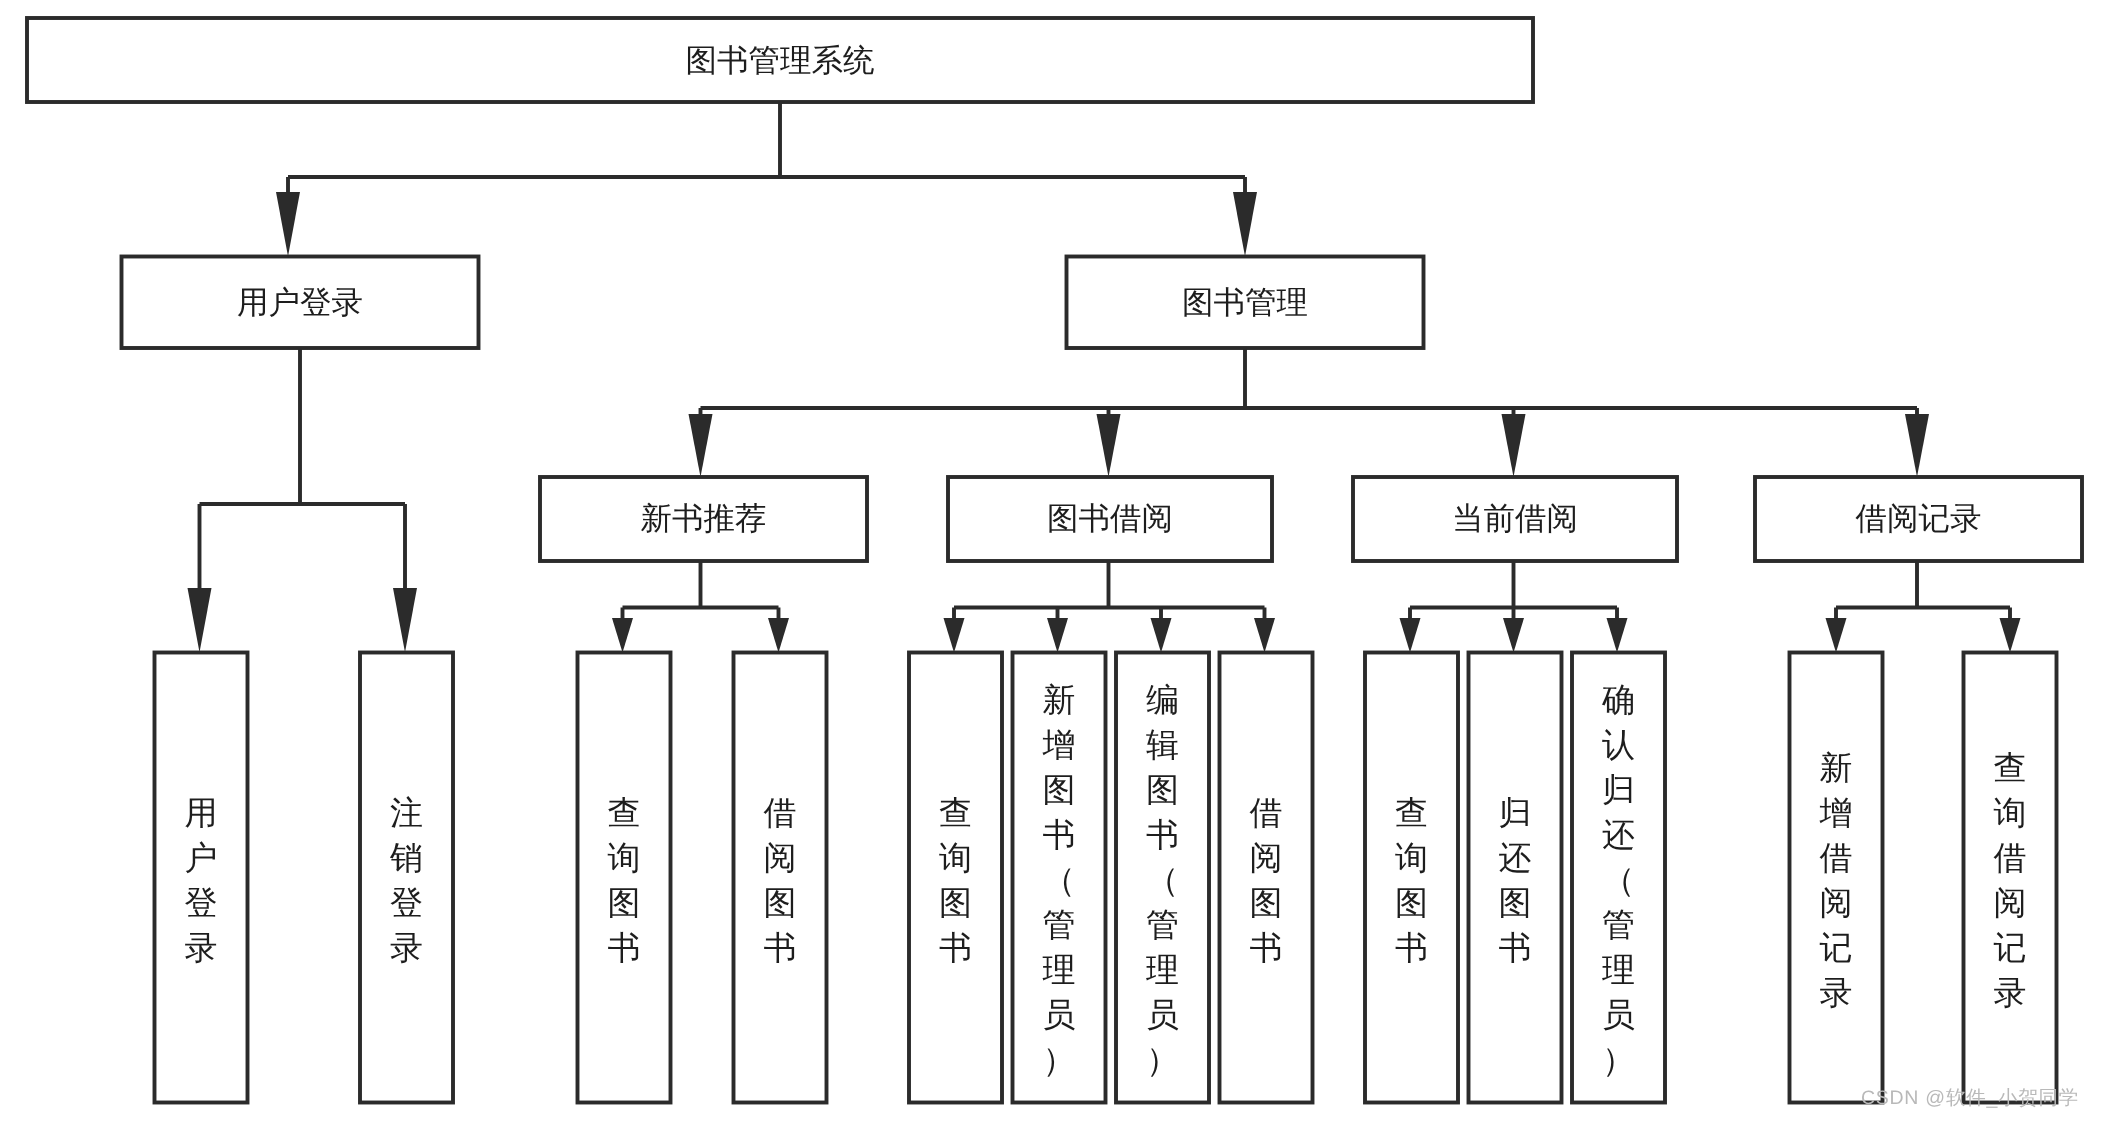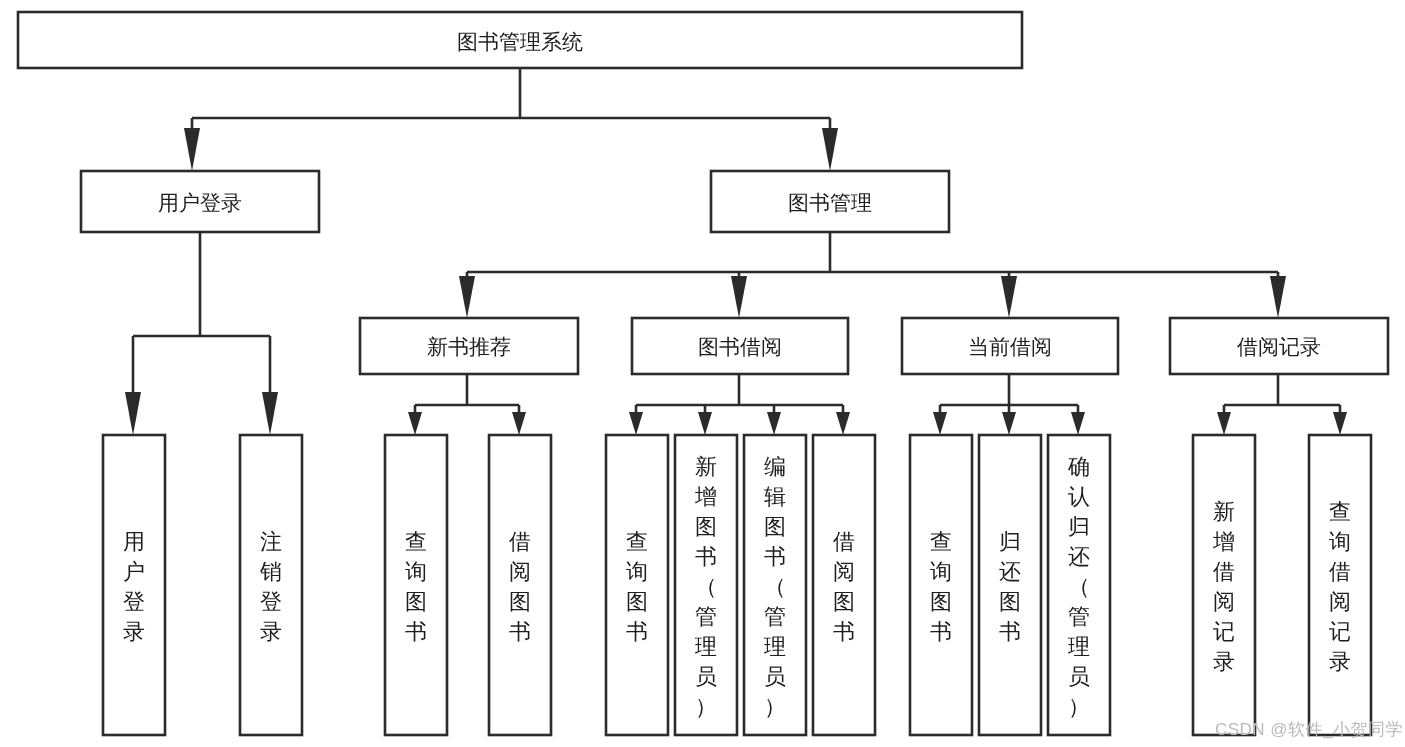--- a/index.html
+++ b/index.html
@@ -50,24 +50,24 @@
     dominant-baseline: central;
   }
   .node-label-vertical {
     font-family: "Liberation Sans", "DejaVu Sans", sans-serif;
     fill: #1d1d1d;
     font-size: 22px;
     text-anchor: middle;
   }
   .watermark {
     position: absolute;
-    right: 2px;
+    right: 19px;
     bottom: 6px;
     font-family: "Liberation Sans", "DejaVu Sans", sans-serif;
-    font-size: 17px;
+    font-size: 13px;
     color: #b9b9b9;
     letter-spacing: 0.5px;
     white-space: nowrap;
     pointer-events: none;
     margin-left: 44px;
   }
 </style>
 </head>
 <body>
 

